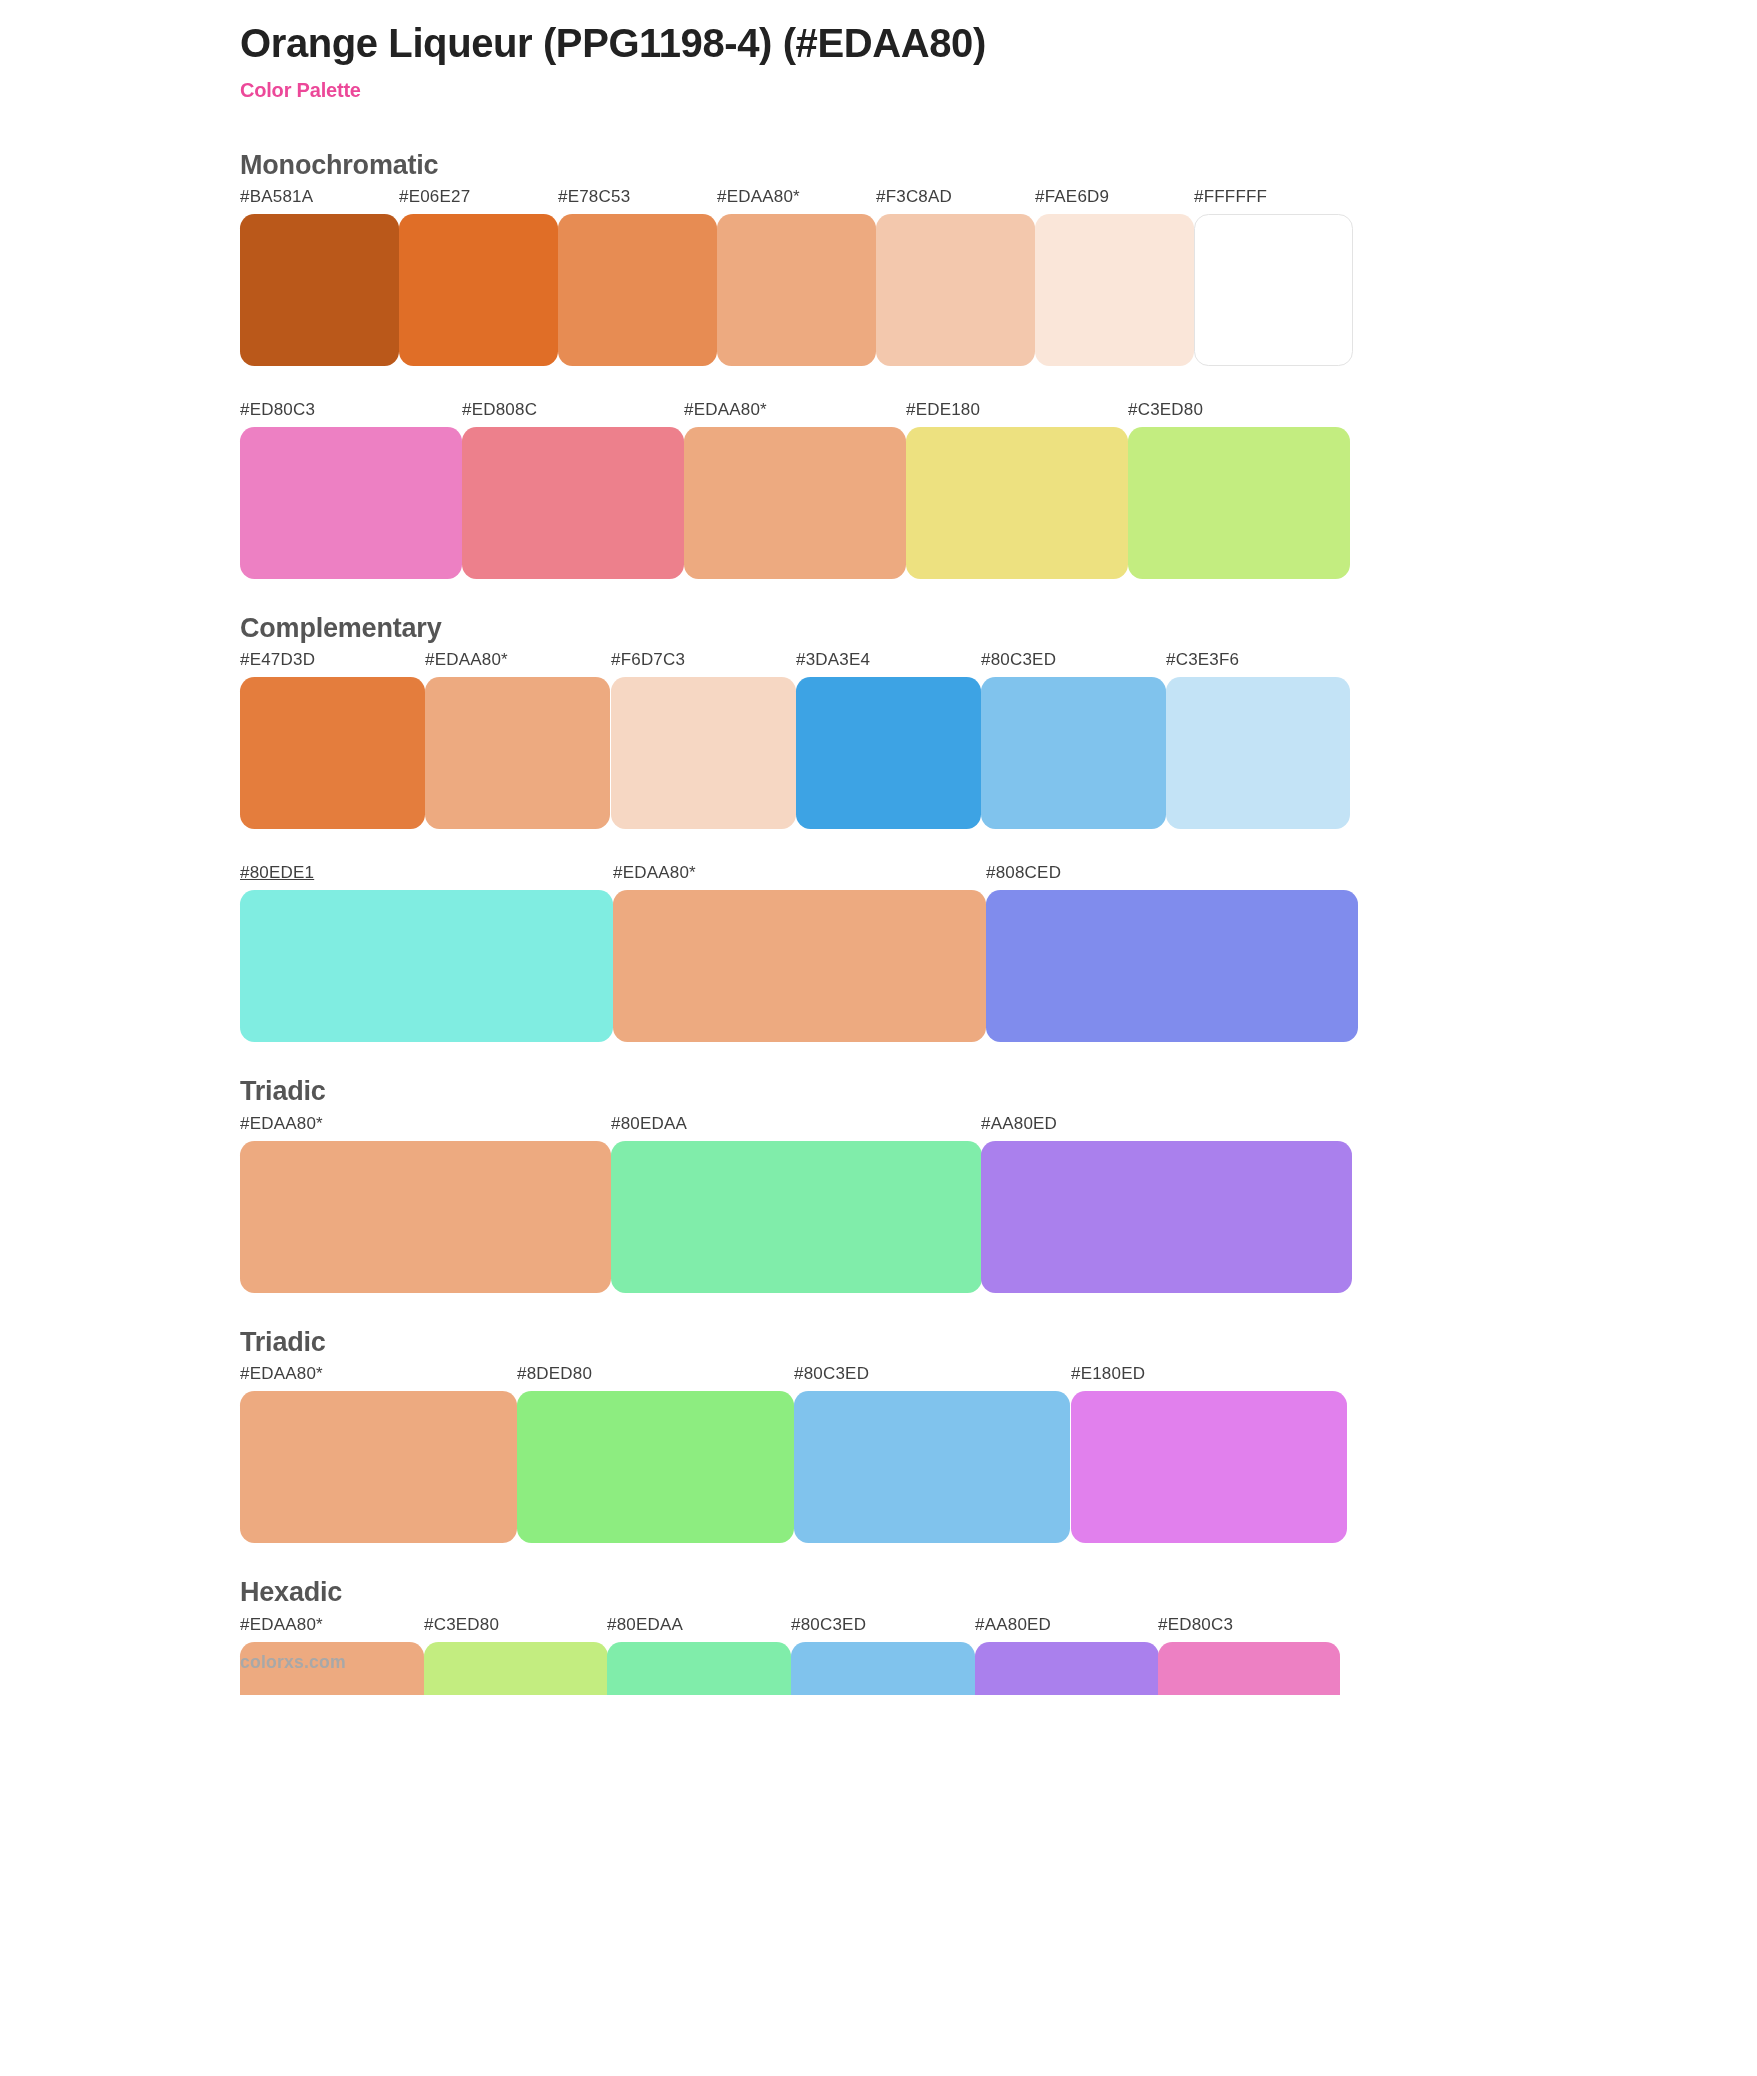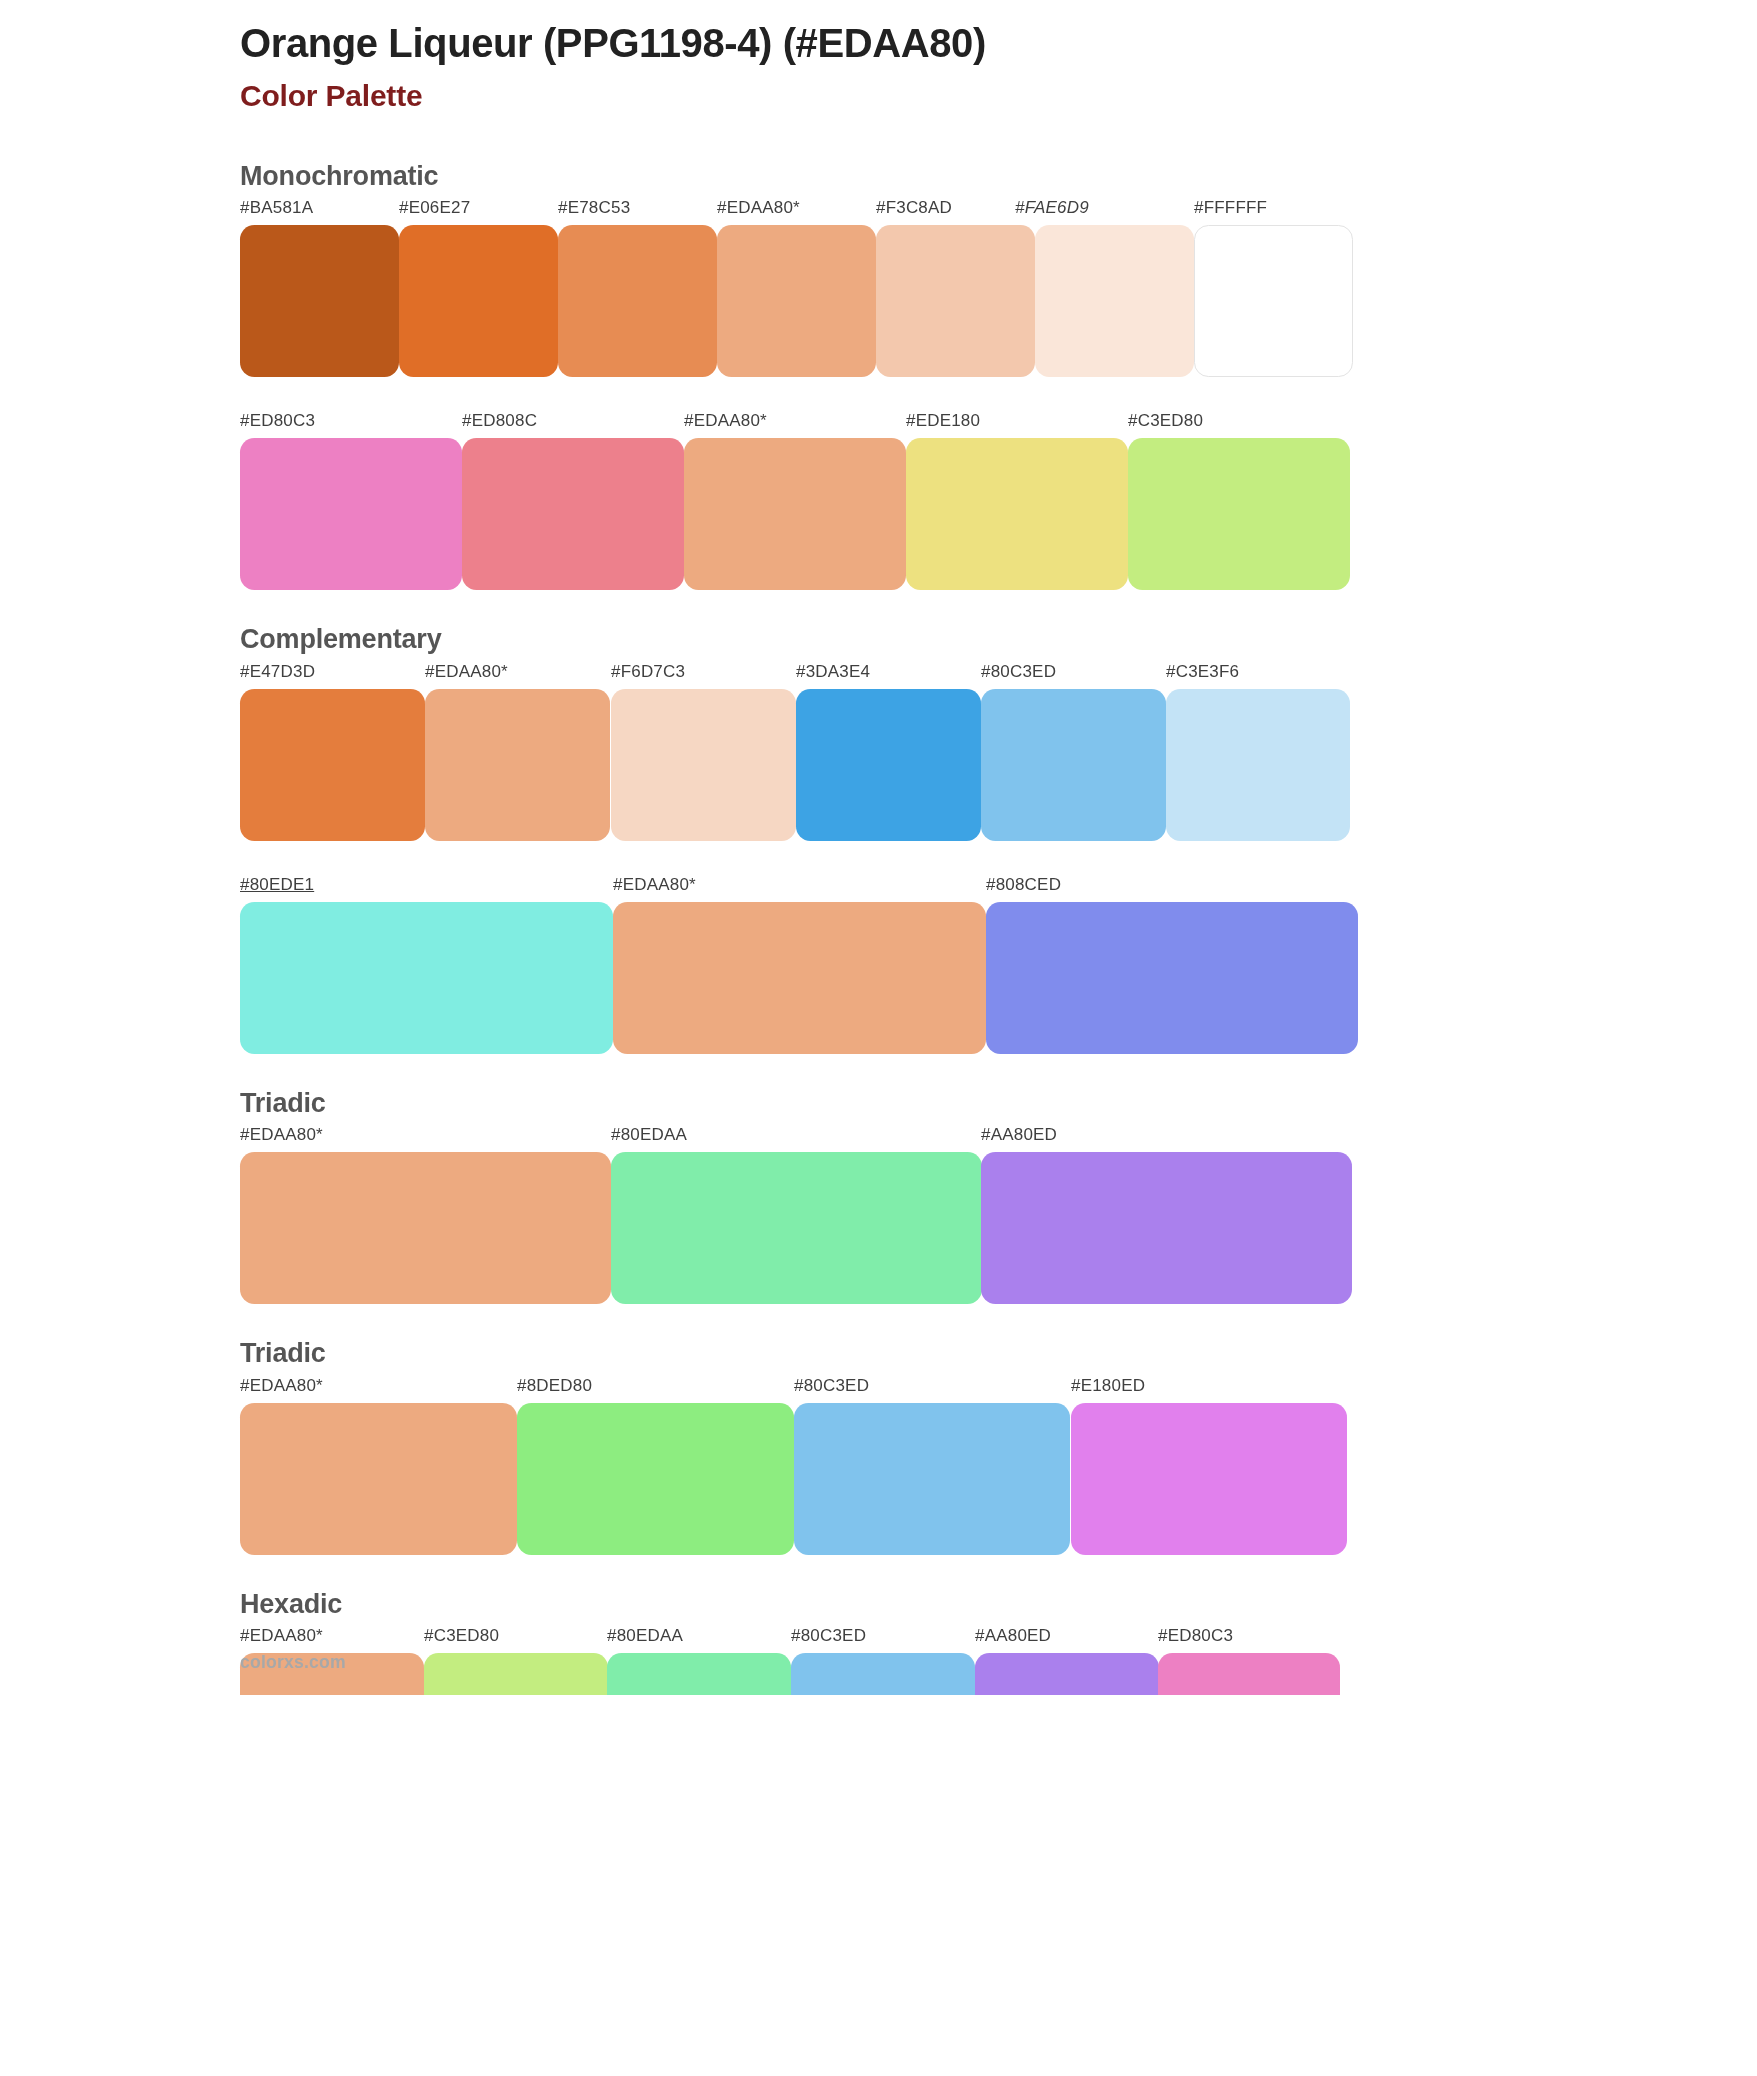--- a/index.html
+++ b/index.html
@@ -29,24 +29,24 @@
   .title {
     font-size: 40px;
     line-height: 1.12;
     font-weight: bold;
     color: #222222;
     letter-spacing: -0.4px;
     margin: 0;
     white-space: nowrap;
   }
   .subtitle {
-    font-size: 30px;
+    font-size: 20px;
     line-height: 1.15;
     font-weight: bold;
-    color: #7f1d1d;
+    color: #ec4899;
     margin: 12.8px 0 0 0;
     letter-spacing: -0.2px;
   }
 
   
   .sections {
     margin-top: 48px;
   }
   .section {
     position: relative;
@@ -114,21 +114,21 @@
 
   <div class="sections" id="sections-root">
       <div class="section">
         <div class="section-title">Monochromatic</div>
         <div class="labels">
           <div class="label" style="left: 0px;">#BA581A</div>
           <div class="label" style="left: 159px;">#E06E27</div>
           <div class="label" style="left: 318px;">#E78C53</div>
           <div class="label" style="left: 477px;">#EDAA80*</div>
           <div class="label" style="left: 636px; text-align: right;">#F3C8AD</div>
-          <div class="label" style="left: 775px; font-style: italic;">#FAE6D9</div>
+          <div class="label" style="left: 795px;">#FAE6D9</div>
           <div class="label" style="left: 954px;">#FFFFFF</div>
         </div>
         <div class="swatch-row">
           <div class="swatch" title="#BA581A" style="left: 0px; width: 159px; background: rgb(186, 88, 26);"></div>
           <div class="swatch" title="#E06E27" style="left: 159px; width: 159px; background: rgb(224, 110, 39);"></div>
           <div class="swatch" title="#E78C53" style="left: 318px; width: 159px; background: rgb(231, 140, 83);"></div>
           <div class="swatch" title="#EDAA80*" style="left: 477px; width: 159px; background: rgb(237, 170, 128);"></div>
           <div class="swatch" title="#F3C8AD" style="left: 636px; width: 159px; background: rgb(243, 200, 173);"></div>
           <div class="swatch" title="#FAE6D9" style="left: 795px; width: 159px; background: rgb(250, 230, 217);"></div>
           <div class="swatch white-chip" title="#FFFFFF" style="left: 954px; width: 159px; background: rgb(255, 255, 255);"></div>

